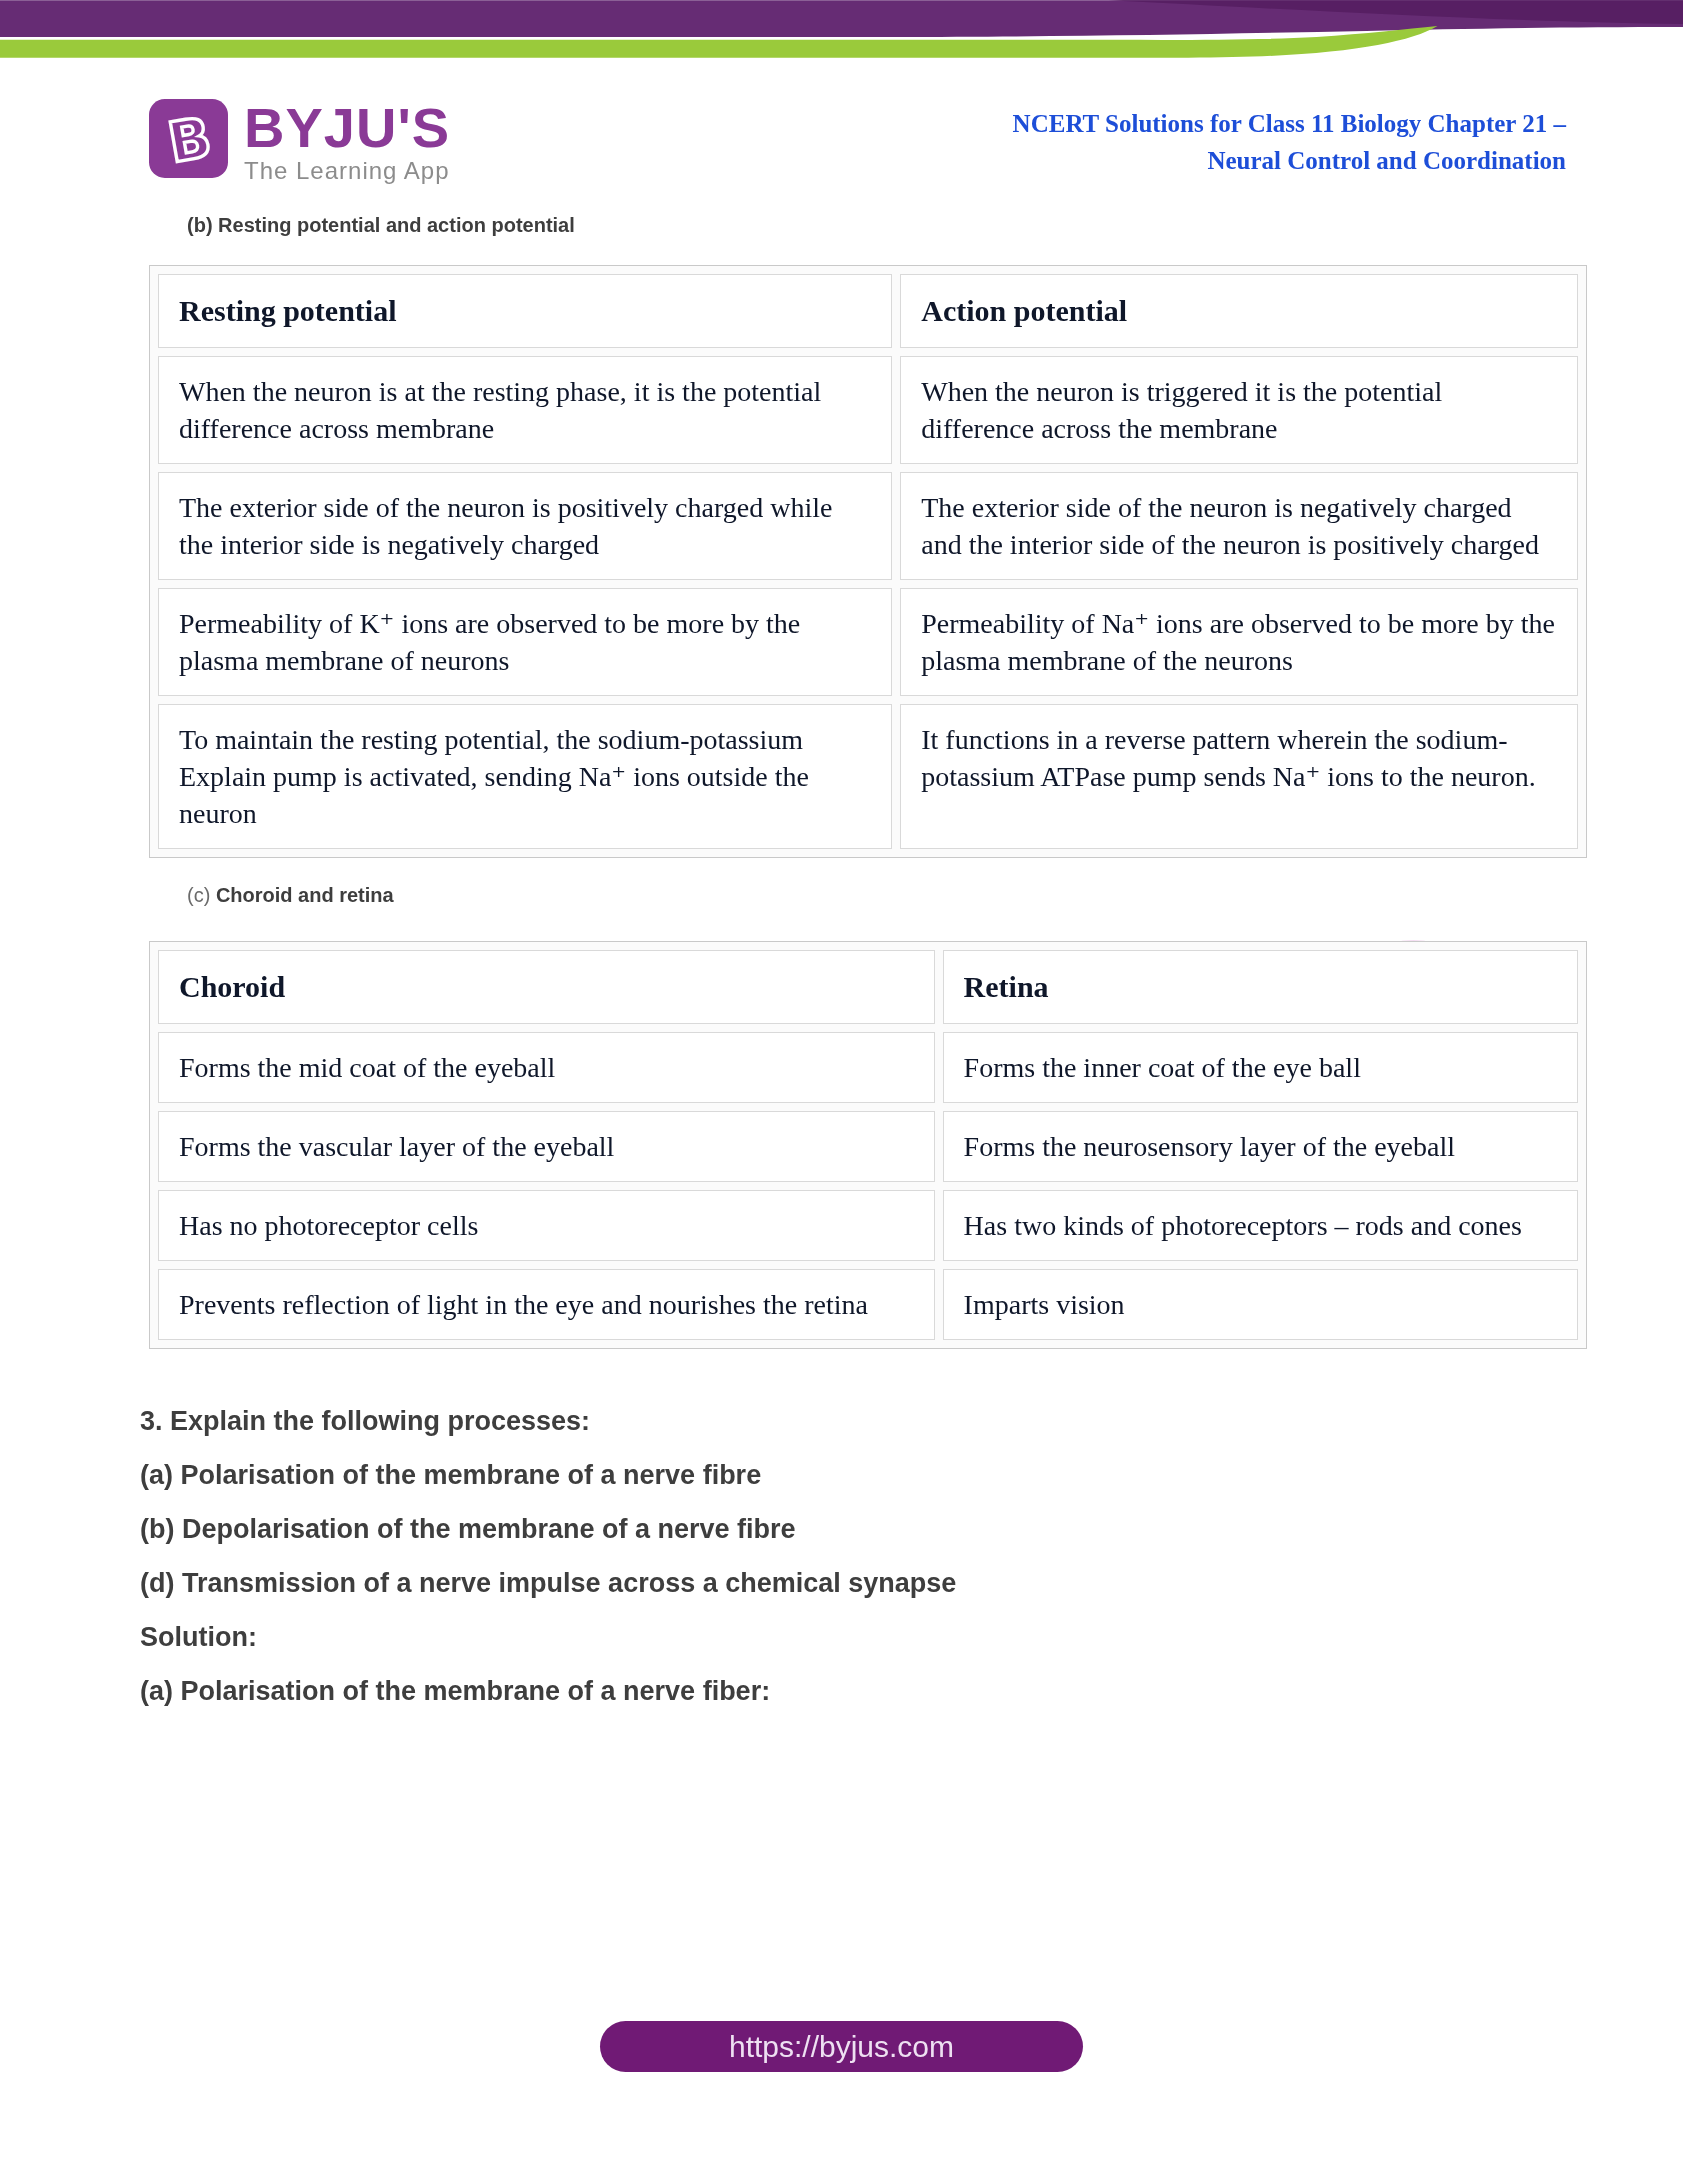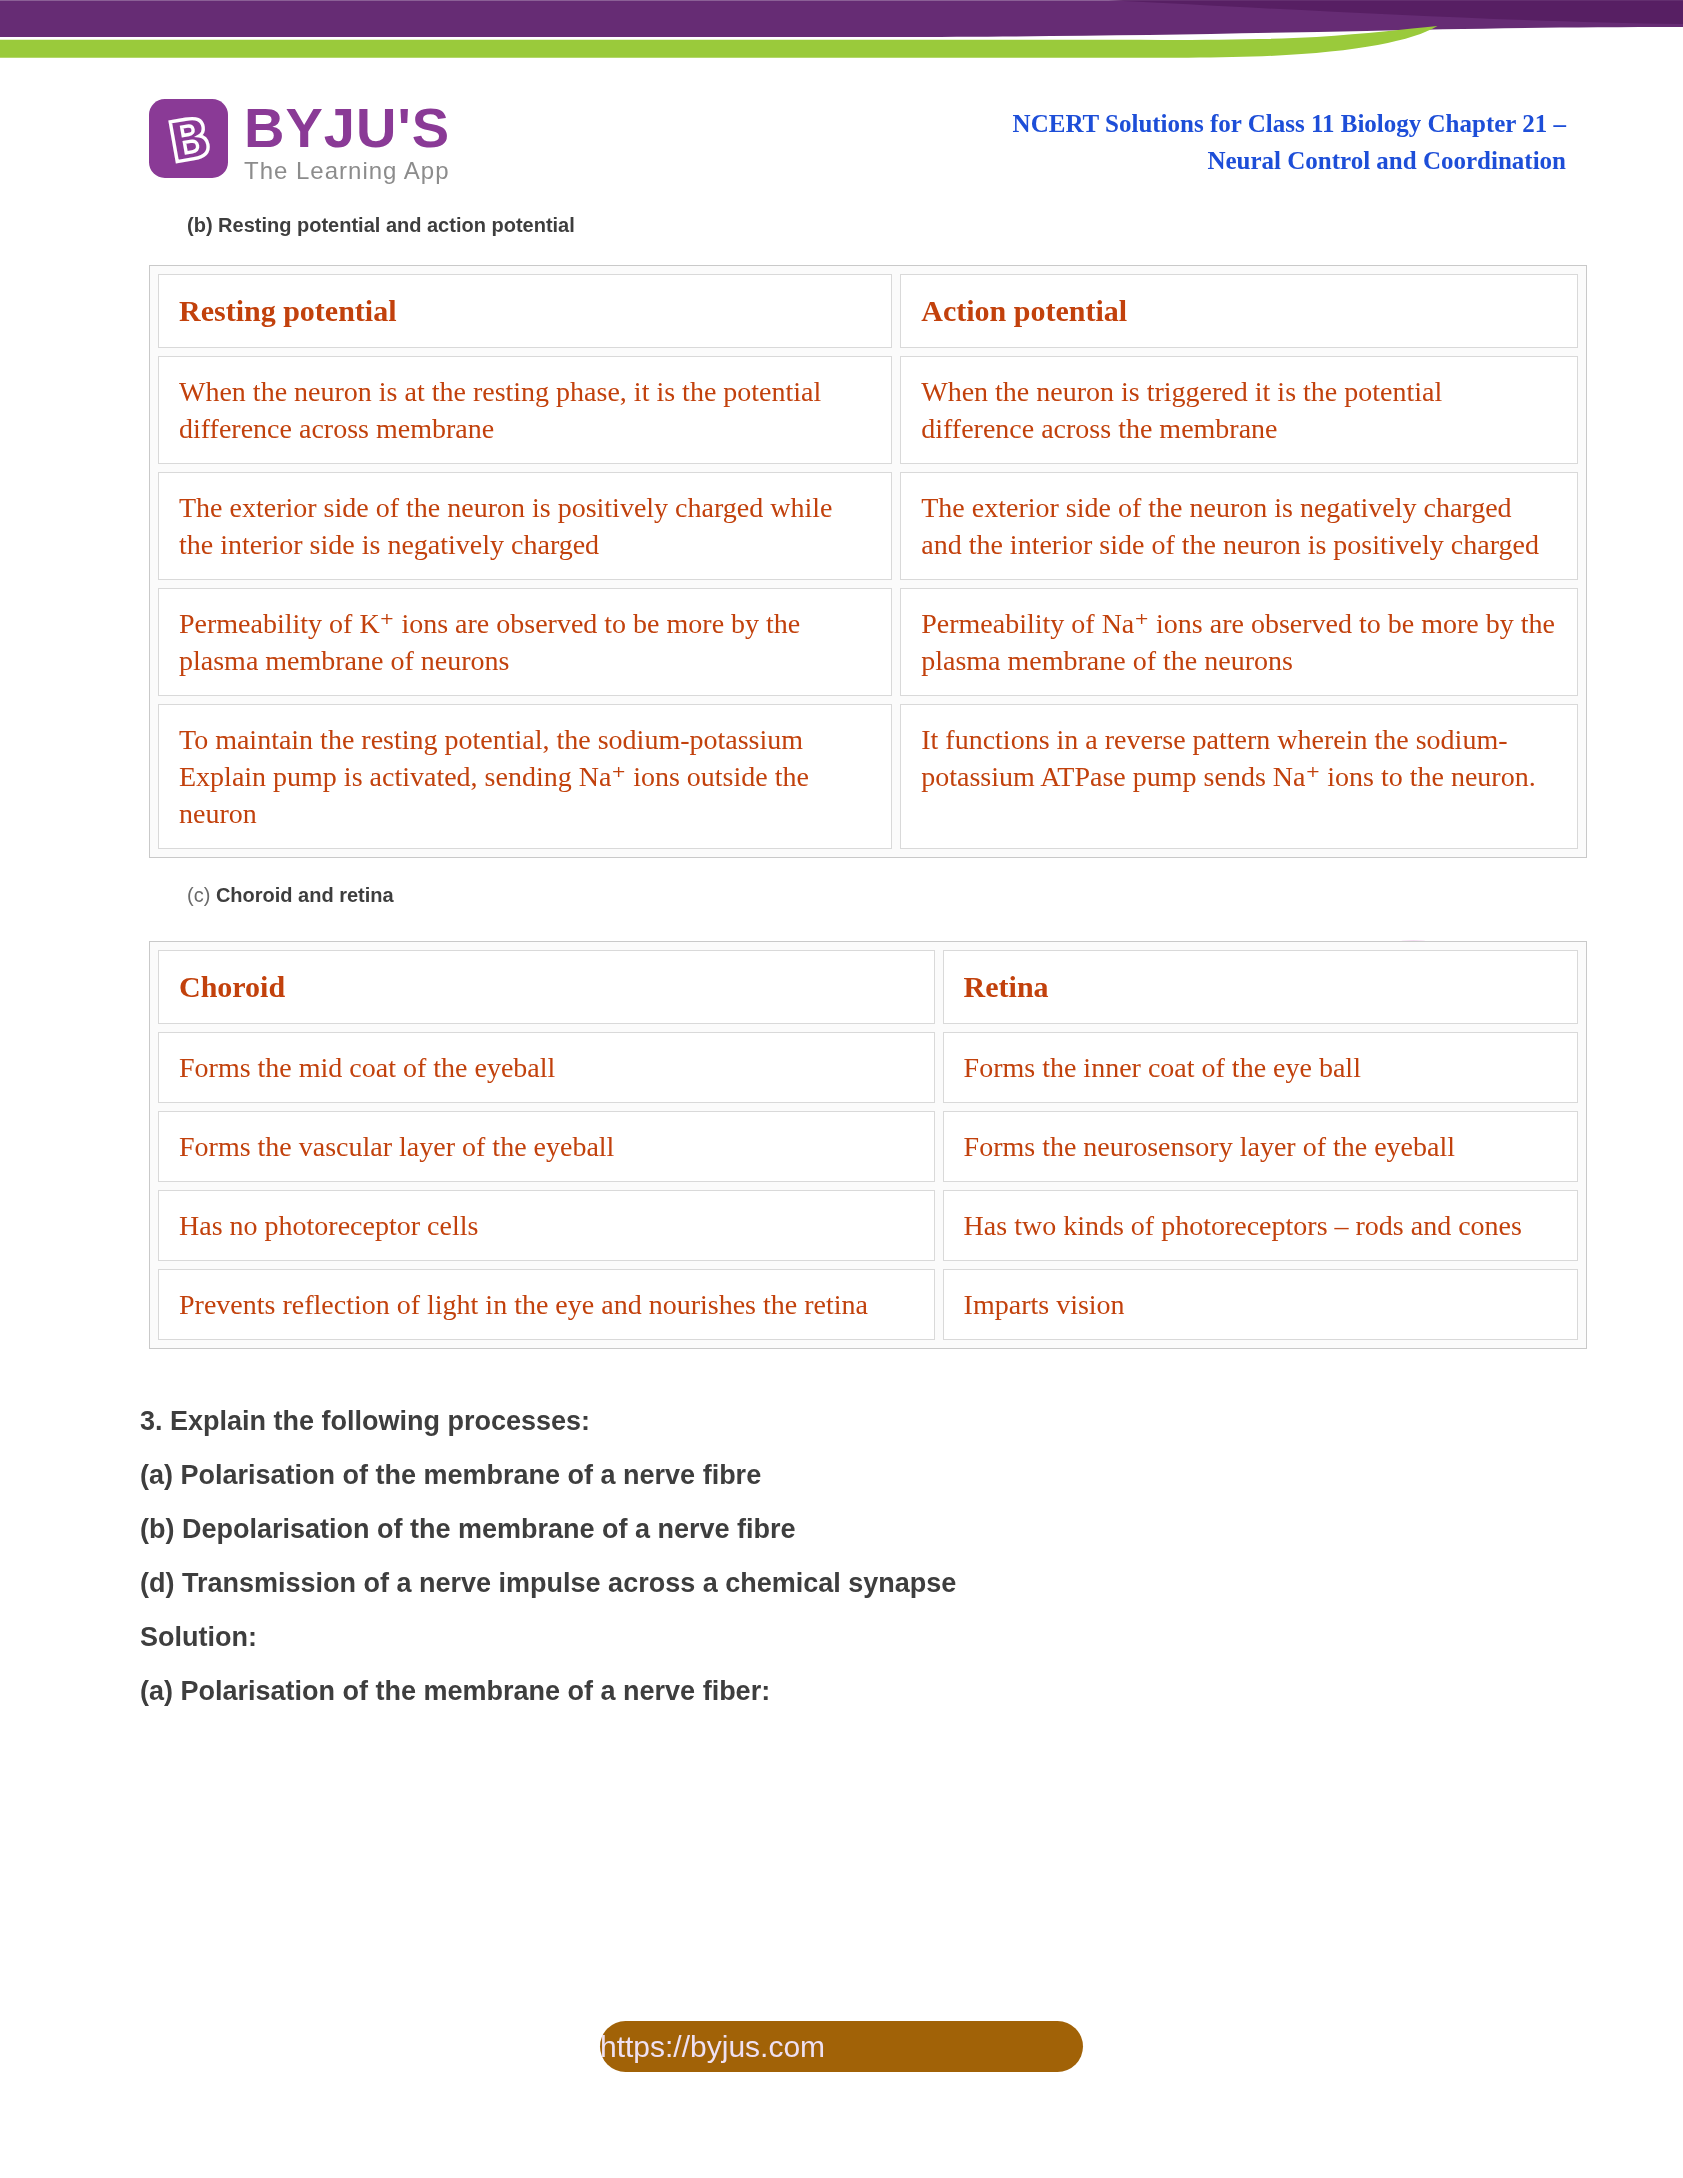--- a/index.html
+++ b/index.html
@@ -41,37 +41,37 @@
   
   .tbl-wrap { position:absolute; left:149px; width:1438px; z-index:1; }
   .tbl-1 { top:265px; }
   .tbl-2 { top:941px; }
   table.cmp {
     width:100%; border-collapse:separate; border-spacing:8px;
     border:1px solid #c9c9c9; background:#fbfbfb;
   }
   table.cmp th, table.cmp td {
     border:1px solid #d9d9d9; background:#ffffff; vertical-align:top; text-align:left;
-    font-family:"Liberation Serif","DejaVu Serif",serif; color:#c2410c;
+    font-family:"Liberation Serif","DejaVu Serif",serif; color:#0f172a;
     padding:16px 20px;
   }
   table.cmp th { font-size:30px; font-weight:bold; padding:19px 20px; }
   table.cmp td { font-size:28px; line-height:37px; font-weight:normal; }
   .tbl-1 col.c1 { width:52%; }  .tbl-1 col.c2 { width:48%; }
   .tbl-2 col.c1 { width:55%; }  .tbl-2 col.c2 { width:45%; }
 
   
   .question { position:absolute; left:140px; top:1406px; width:1188px; }
   .qline { margin:0 0 23px 0; font-size:27px; font-weight:bold; color:#3e3e3e; line-height:31px; }
   .qline.extra-gap { margin-top:17px; }
 
   
   .footer-pill {
     position:absolute; left:600px; top:2021px; width:483px; height:51px;
-    background:#a16207; border-radius:27px; 
+    background:#701a75; border-radius:27px; text-align:center;
     font-size:30px; line-height:51px; color:#eee0f2; cursor:pointer;
   }
 </style>
 </head>
 <body>
 
 <div class="page">
 
   <svg class="banner" viewBox="0 0 1700 150" aria-hidden="true">
     <path d="M0 0 H1700 V27 C1560 27 1470 29 1380 31 C1230 34 1090 37 900 37 L0 37 Z" fill="#662c74"></path>

